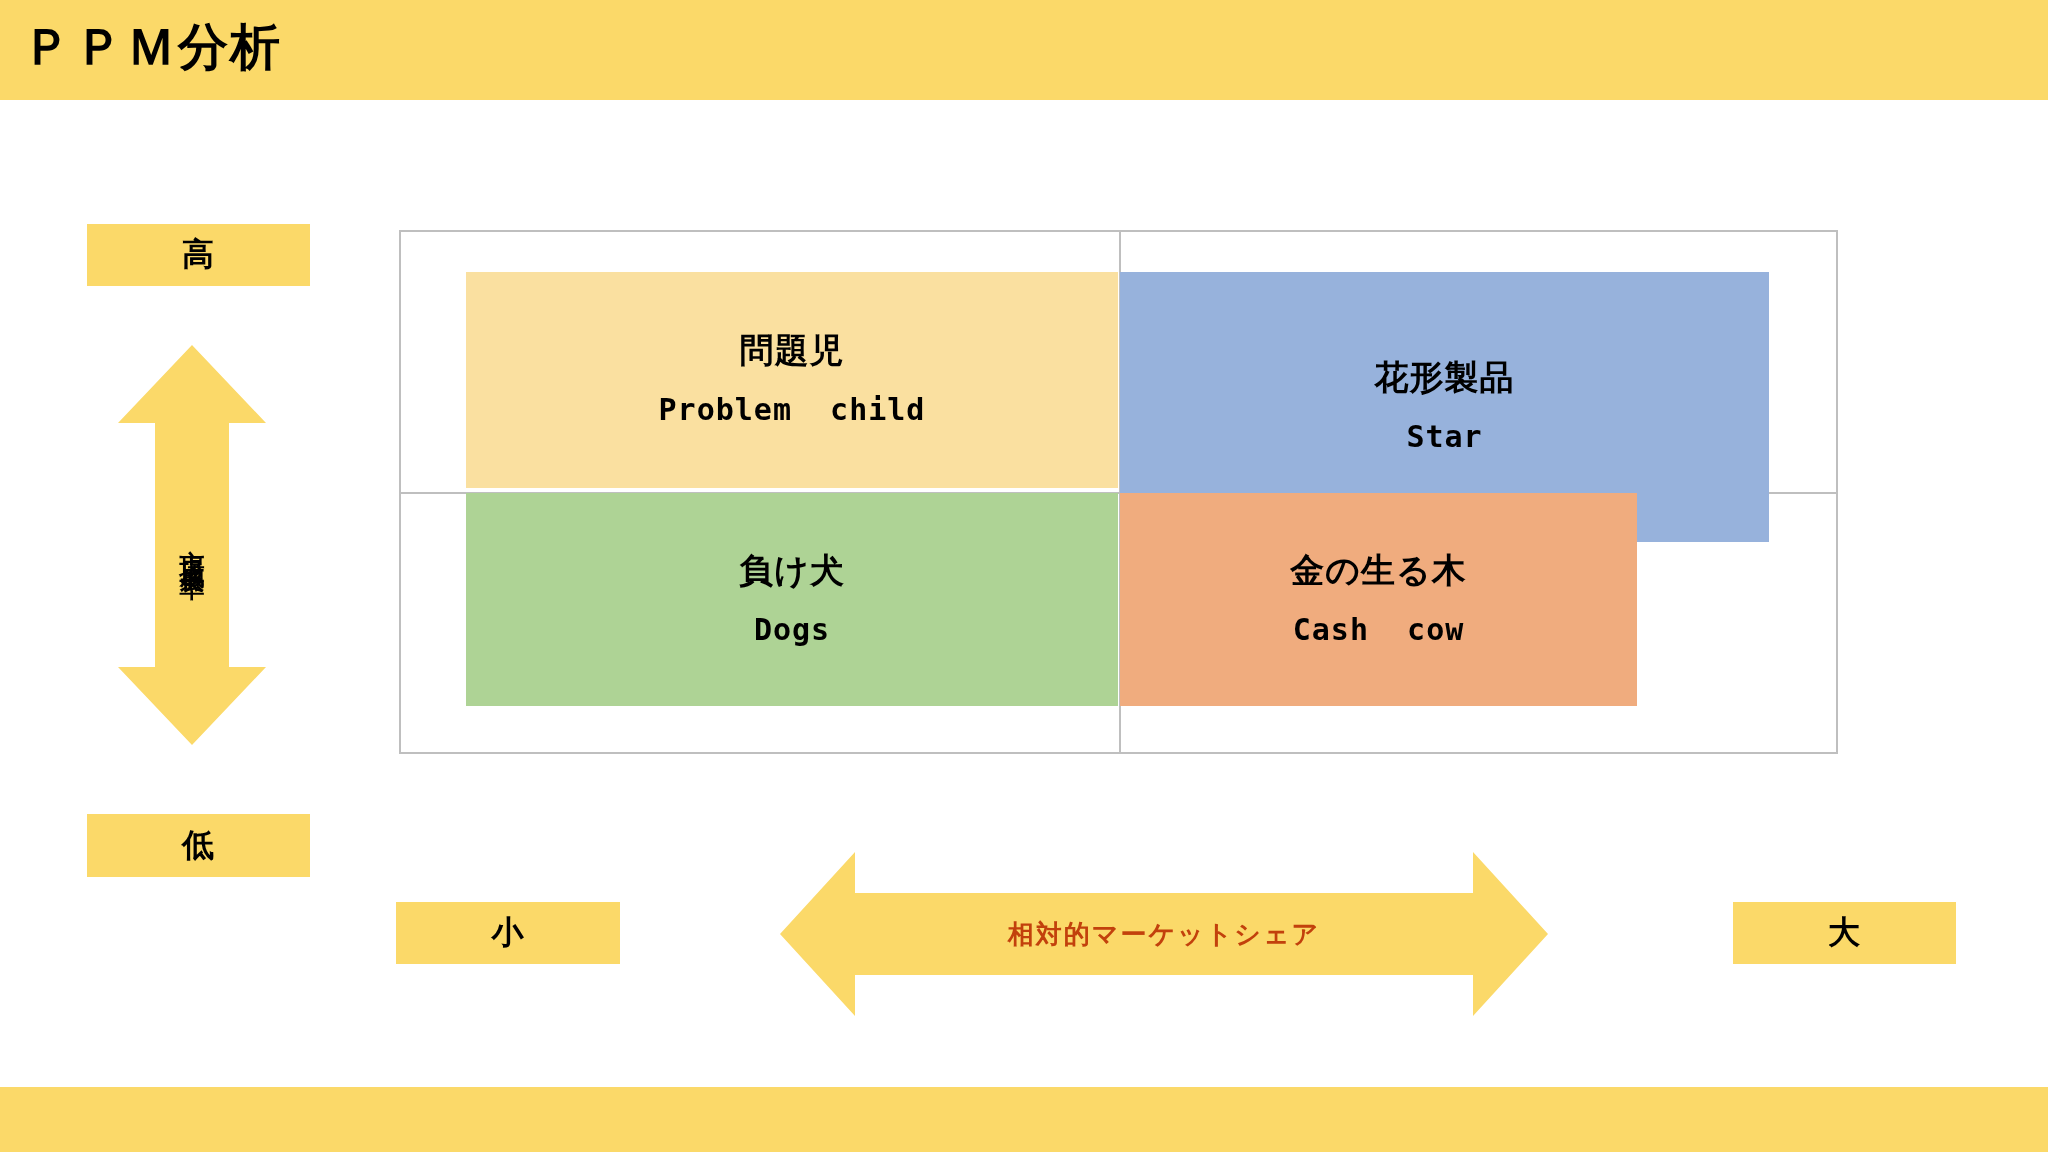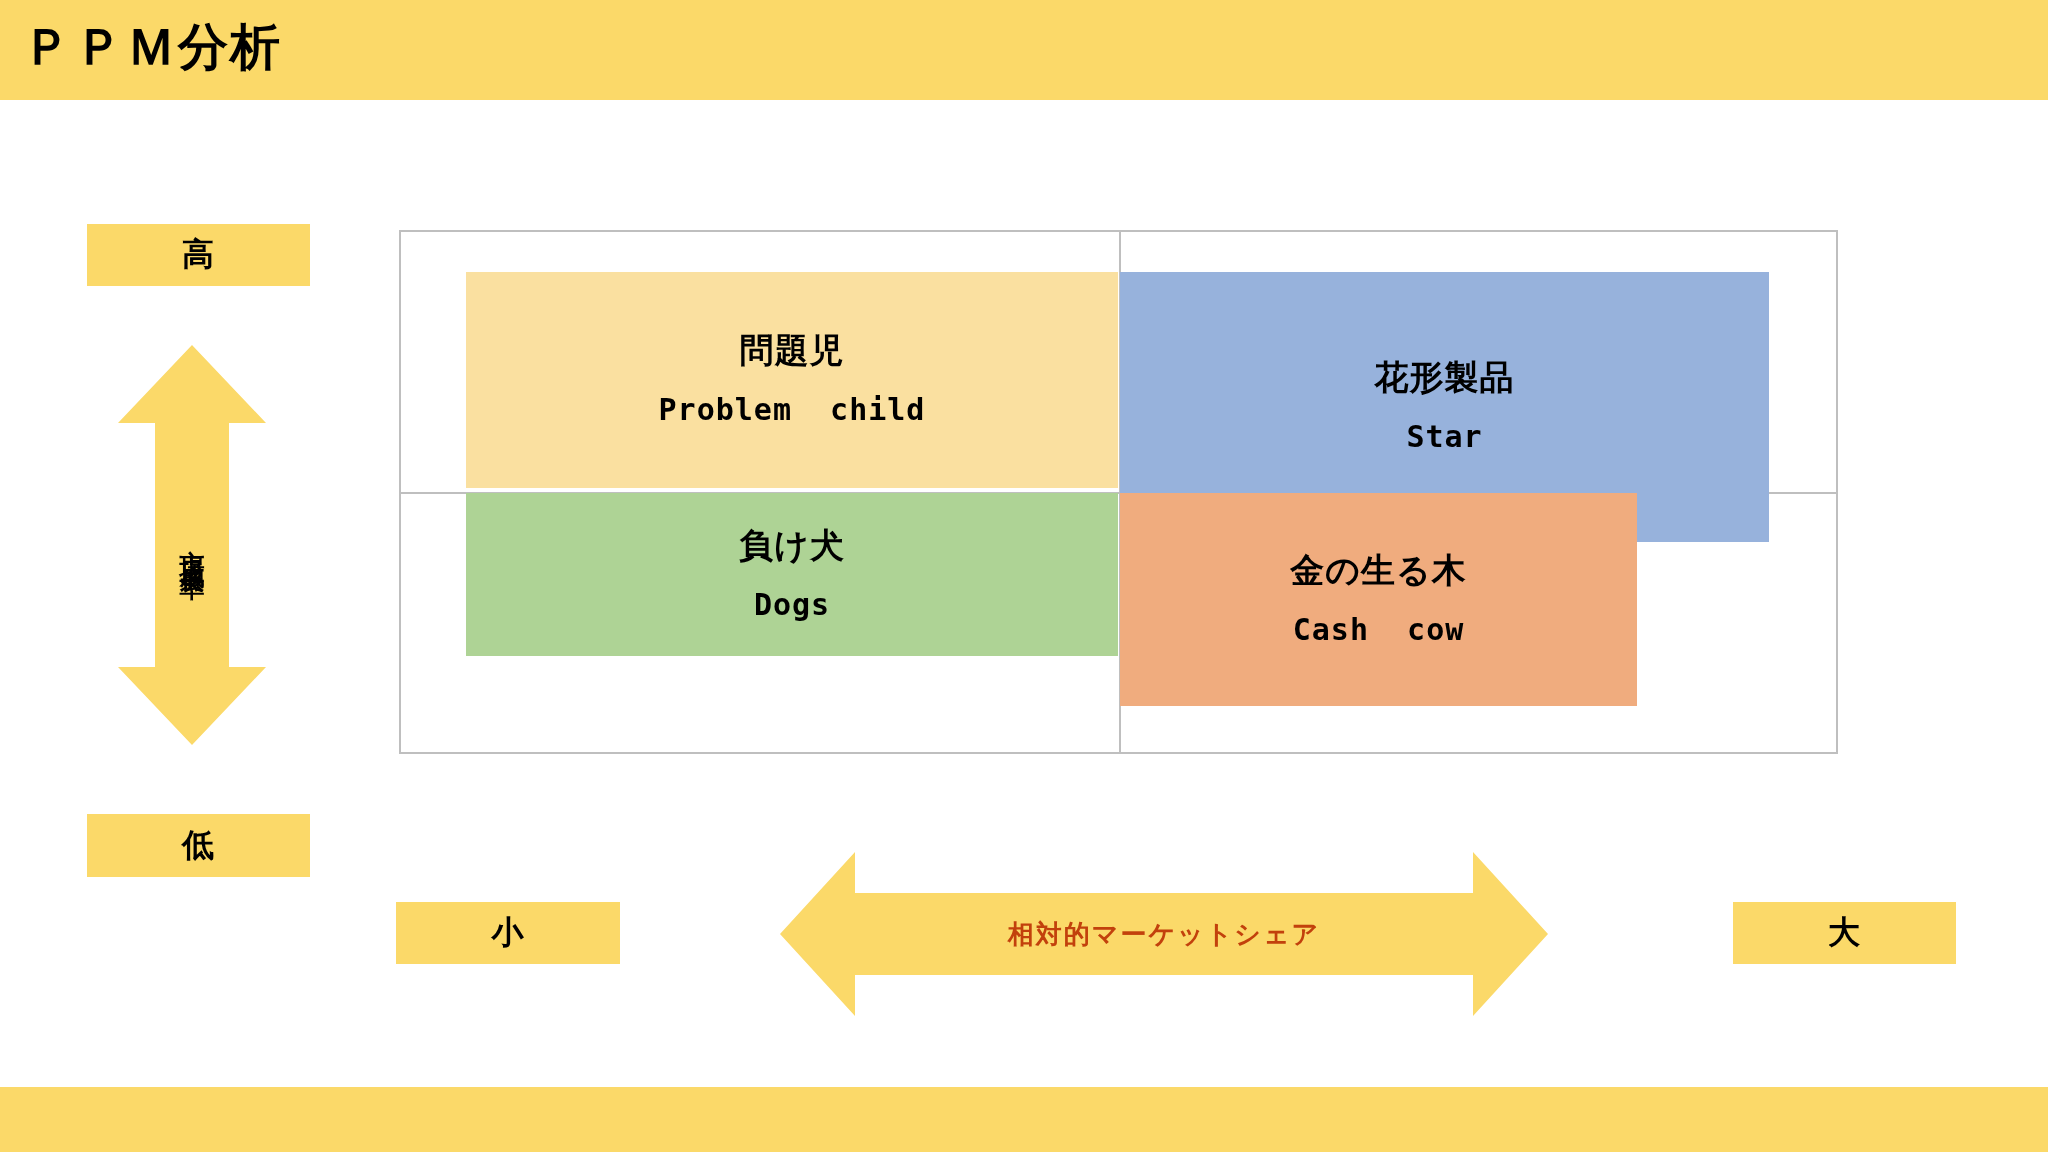--- a/index.html
+++ b/index.html
@@ -110,21 +110,21 @@
     left: 1120px;
     top: 272px;
     width: 649px;
     height: 270px;
     background: #97B2DC;
   }
   .q-dogs {
     left: 466px;
     top: 493px;
     width: 652px;
-    height: 163px;
+    height: 213px;
     background: #AED395;
   }
   .q-cash-cow {
     left: 1120px;
     top: 493px;
     width: 517px;
     height: 213px;
     background: #F0AC7E;
   }
 

